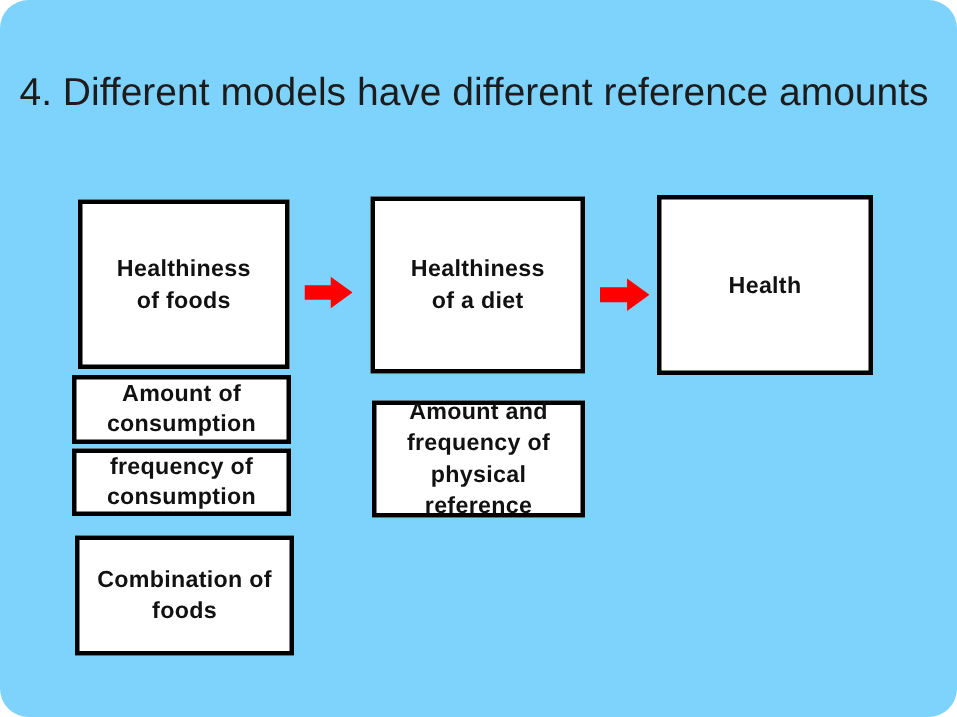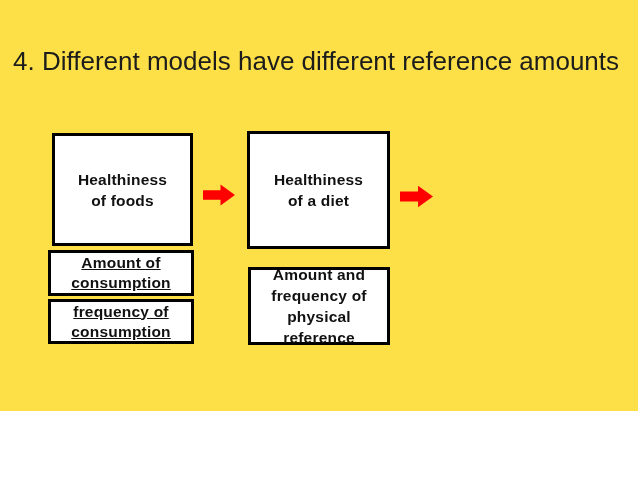--- a/index.html
+++ b/index.html
@@ -3,24 +3,25 @@
 <meta charset="utf-8">
 <style>
   html, body {
     margin: 0;
     padding: 0;
     background: #ffffff;
   }
   .slide {
     position: relative;
     width: 638px;
-    height: 411px;
-    background: #fde047;
+    height: 478px;
+    background: #7dd3fc;
     overflow: hidden;
     font-family: "Liberation Sans", sans-serif;
+    border-radius: 19px;
   }
   .title {
     position: absolute;
     left: 13px;
     top: 45px;
     width: 620px;
     font-size: 26px;
     line-height: 32px;
     font-weight: 400;
     color: #1c1c1c;
@@ -44,21 +45,21 @@
     color: #111111;
     white-space: pre-line;
   }
   .box-healthiness-foods { left: 52px;  top: 133px; width: 141px; height: 113px; }
   .box-healthiness-diet  { left: 247px; top: 131px; width: 143px; height: 118px; }
   .box-health            { left: 438px; top: 130px; width: 144px; height: 120px; }
   .box-amount            { left: 48px;  top: 250px; width: 146px; height: 46px; }
   .box-frequency         { left: 48px;  top: 299px; width: 146px; height: 45px; }
   .box-combination       { left: 50px;  top: 357px; width: 146px; height: 80px; }
   .box-physical          { left: 248px; top: 267px; width: 142px; height: 78px; }
-  .box-amount .label, .box-frequency .label { line-height: 20px; text-decoration: underline; }
+  .box-amount .label, .box-frequency .label { line-height: 20px; }
   .arrow {
     position: absolute;
     display: block;
   }
   .arrow path { fill: #ff0000; }
   .arrow-1 { left: 203px; top: 183px; width: 32px; height: 24px; }
   .arrow-2 { left: 400px; top: 184px; width: 33px; height: 25px; }
 </style>
 </head>
 <body>
@@ -78,31 +79,38 @@
 
   <div class="box box-healthiness-diet">
     <span class="label">Healthiness
 of a diet</span>
   </div>
 
   <svg class="arrow arrow-2" viewBox="0 0 32 24" aria-hidden="true">
     <path d="M0 7.2 H17.5 V1.5 L32 12 L17.5 22.5 V16.8 H0 Z" fill="#ff0000"></path>
   </svg>
 
+  <div class="box box-health">
+    <span class="label">Health</span>
+  </div>
 
   <div class="box box-amount">
     <span class="label">Amount of
 consumption</span>
   </div>
 
   <div class="box box-frequency">
     <span class="label">frequency of
 consumption</span>
   </div>
 
+  <div class="box box-combination">
+    <span class="label">Combination of
+foods</span>
+  </div>
 
   <div class="box box-physical">
     <span class="label">Amount and
 frequency of
 physical reference</span>
   </div>
 
 </div>
 
 </body></html>

